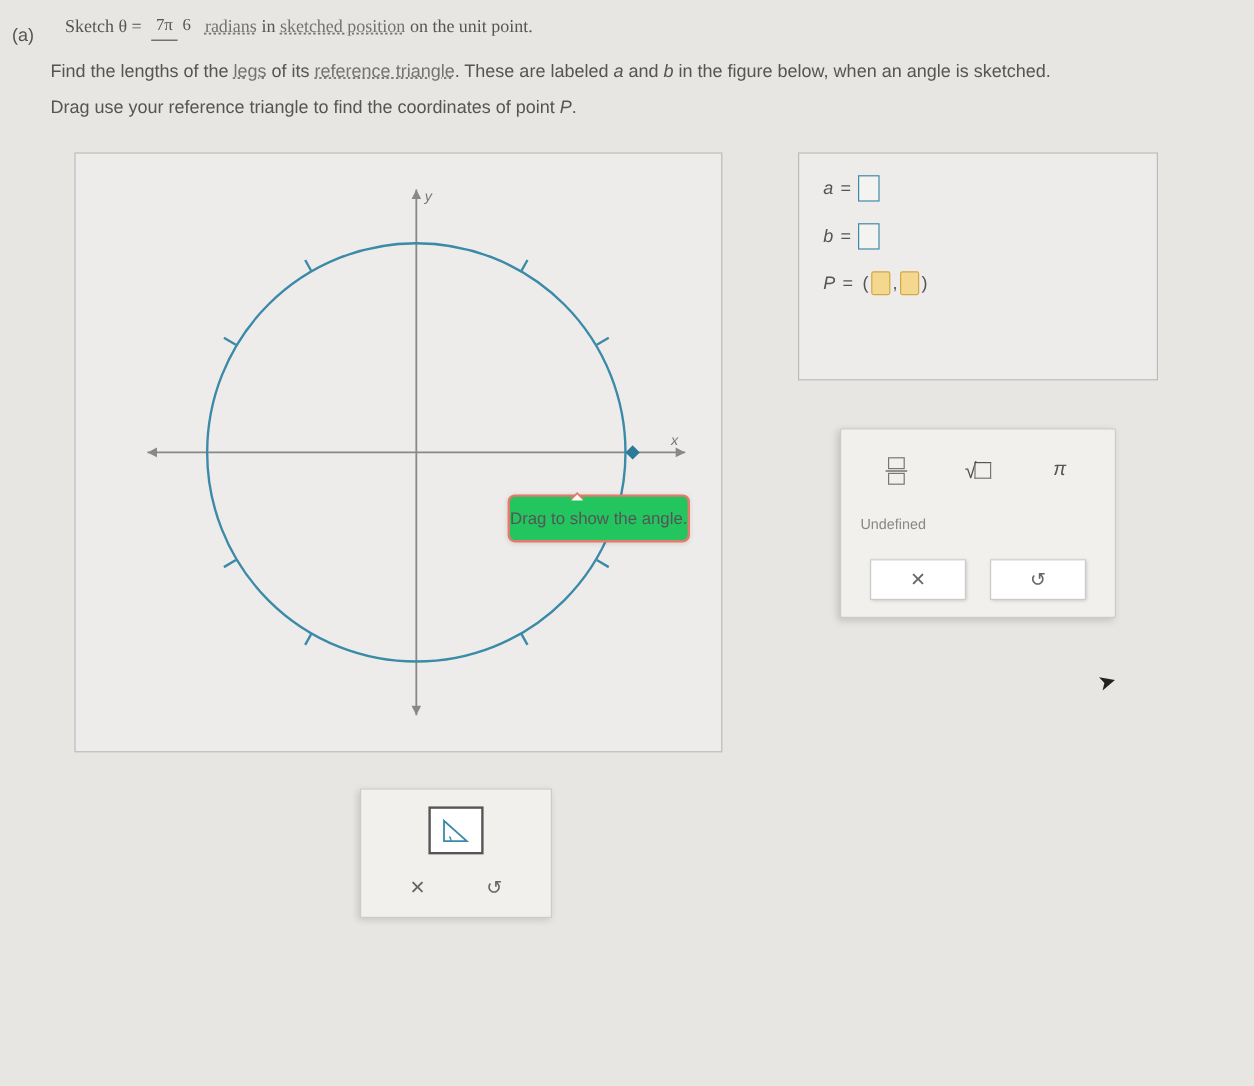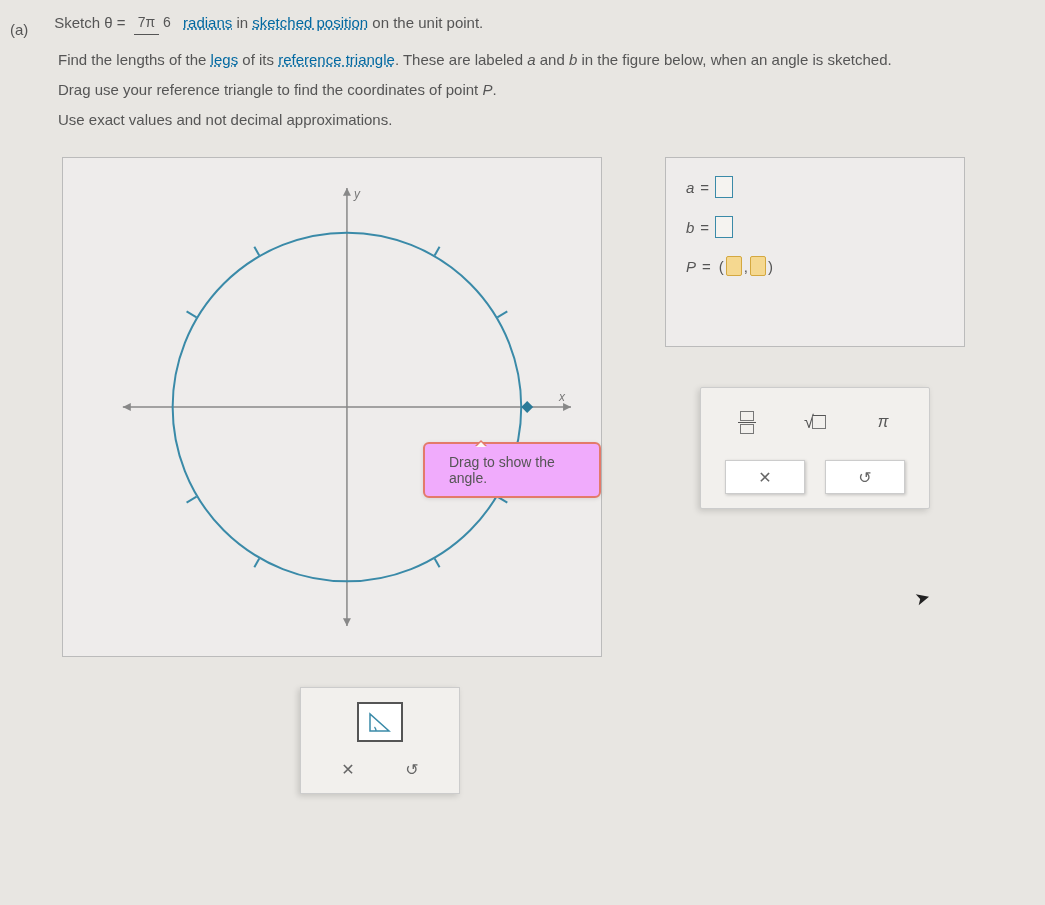--- a/index.html
+++ b/index.html
@@ -11,58 +11,58 @@
       color: #555;
       padding: 10px 0 0 0;
       overflow: hidden;
     }
     .problem-header {
       padding: 0 10px 15px 10px;
       font-size: 15px;
       line-height: 1.6;
     }
     .part-label { display: inline-block; width: 40px; vertical-align: top; margin-top: 8px;}
-    .prompt-line1 { display: inline-block; }
+    .prompt-line1 { display: inline-block; font-family: Liberation Serif, serif; }
     .sketch-text { vertical-align: middle; }
     .fraction {
       display: inline-flex;
       flex-direction: row;
       align-items: flex-start;
       vertical-align: middle;
       font-size: 14px;
       margin: 0 4px;
     }
     .fraction .num { border-bottom: 1px solid #555; padding: 0 4px; }
     .fraction .den { padding: 0 4px; }
-    .link { color: #0369a1; text-decoration: underline dotted; }
-    .indent { margin-left: 48px; margin-top: 6px; }
+    .link { color: #737373; text-decoration: underline dotted; }
+    .indent { margin-left: 32px; margin-top: 6px; }
     .italic { font-style: italic; }
 
     .main-area {
       position: relative;
       height: 750px;
     }
     .circle-panel {
       position: absolute;
       left: 62px;
       top: 10px;
       width: 540px;
       height: 500px;
       border: 1px solid #bbb;
       background: #eeeceb;
     }
     .circle-panel svg { width: 100%; height: 100%; }
     .drag-tooltip {
       position: absolute;
       left: 360px;
       top: 284px;
-      background: #f0abfc;
+      background: #22c55e;
       border: 2px solid #e37a6a;
       border-radius: 6px;
-      padding: 10px 24px;
+      padding: 10px 0;
       font-size: 14px;
       color: #555;
       box-shadow: 0 1px 4px rgba(0,0,0,0.1);
     }
     .drag-tooltip::before {
       content: '';
       position: absolute;
       top: -10px;
       left: 50px;
       border: 6px solid transparent;
@@ -202,21 +202,20 @@
       <span class="den">6</span>
     </span>
     <span class="link sketch-text">radians</span><span class="sketch-text"> in </span><span class="link sketch-text">sketched position</span><span class="sketch-text"> on the unit point.</span>
   </span>
   <div class="indent">
     <span>Find the lengths of the </span><span class="link">legs</span><span> of its </span><span class="link">reference triangle</span><span>. These are labeled </span><span class="italic">a</span><span> and </span><span class="italic">b</span><span> in the figure below, when an angle is sketched.</span>
   </div>
   <div class="indent">
     <span>Drag use your reference triangle to find the coordinates of point </span><span class="italic">P</span><span>.</span>
   </div>
-  <div class="indent">Use exact values and not decimal approximations.</div>
 </div>
 
 <div class="main-area">
   <div class="circle-panel">
     <svg viewBox="0 0 540 500">
 
       <line x1="60" y1="250" x2="510" y2="250" stroke="#888" stroke-width="1.5"></line>
       <line x1="285" y1="30" x2="285" y2="470" stroke="#888" stroke-width="1.5"></line>
 
       <polygon points="510,250 502,246 502,254" fill="#888"></polygon>
@@ -275,20 +274,21 @@
           <div class="kb-line"></div>
           <div class="kb-den"></div>
         </div>
       </div>
       <div class="key-btn key-sqrt">
         <span class="sq-sym">√</span>
           <span class="sq-box"></span>
       </div>
       <div class="key-btn" style="font-style:italic;">π</div>
     </div>
+    <div class="keypad-undefined">Undefined</div>
     <div class="keypad-actions">
       <div class="action-btn">✕</div>
       <div class="action-btn">↺</div>
     </div>
   </div>
 
   <div class="tool-panel">
     <div class="angle-tool">
       <svg viewBox="0 0 26 26">
         <path d="M 3 22 L 22 22 L 3 5 Z" fill="none" stroke="#3a8aa8" stroke-width="1.5"></path>

